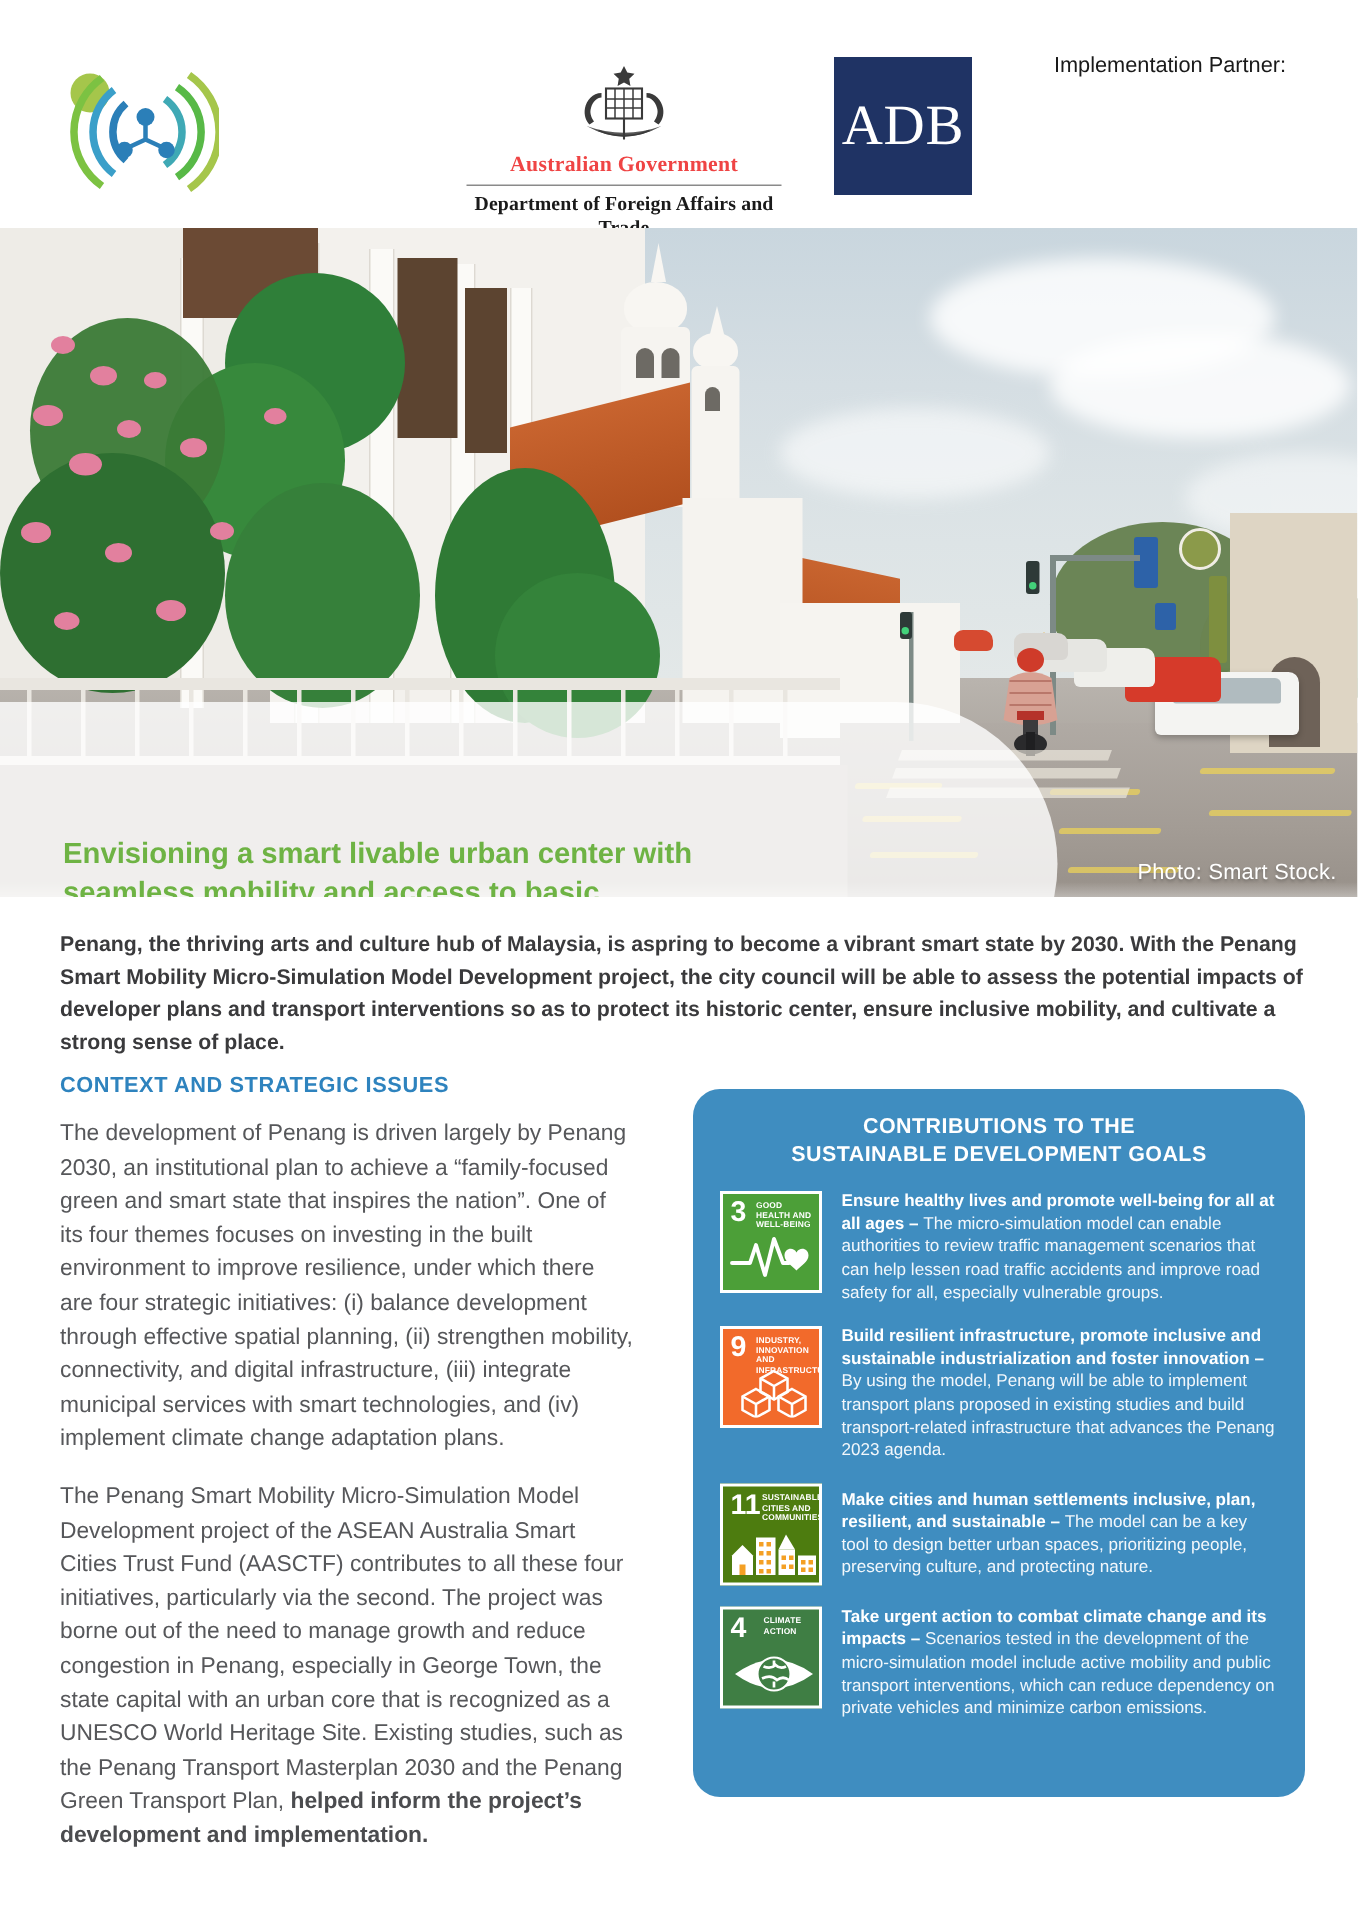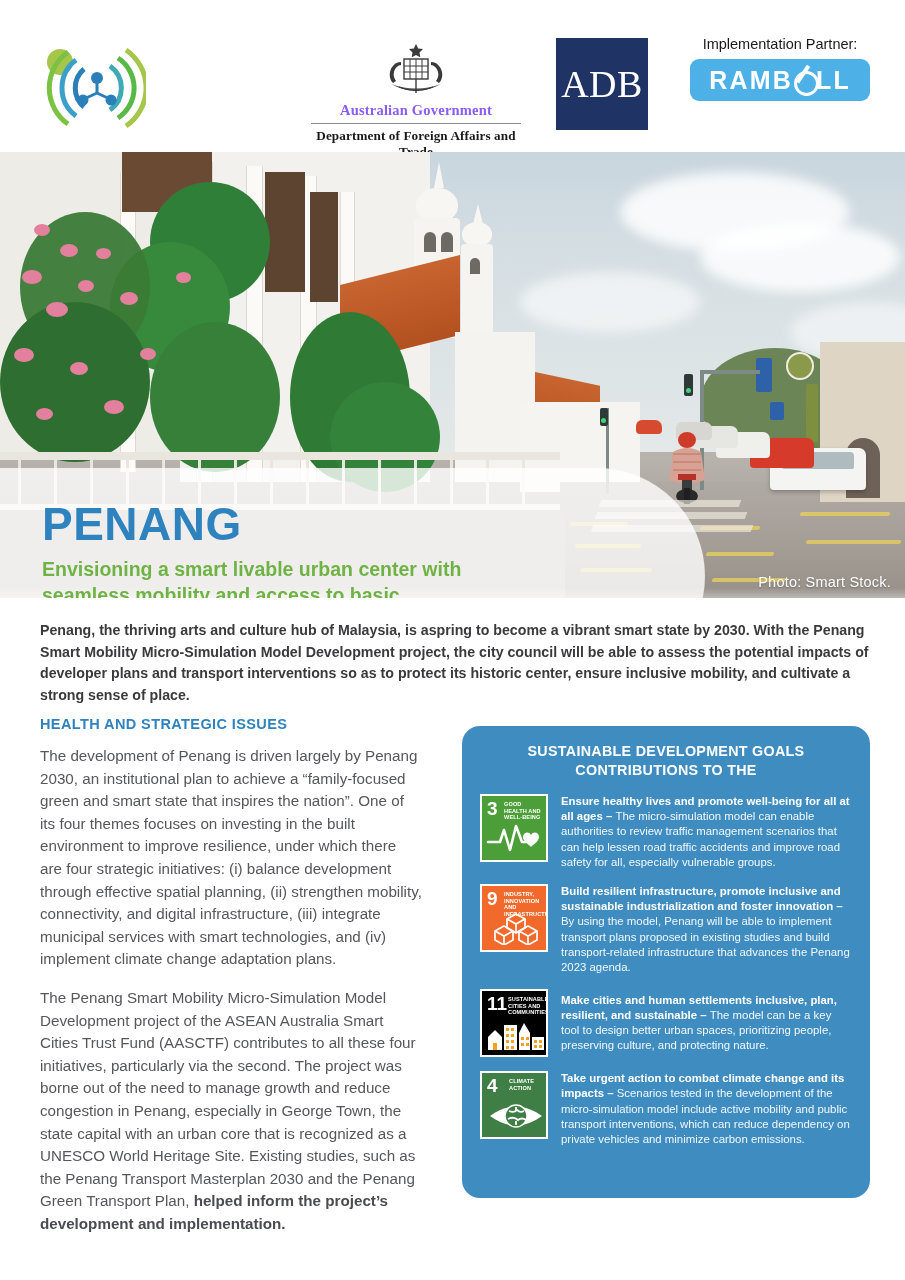--- a/index.html
+++ b/index.html
@@ -24,21 +24,21 @@
     font-family: "Liberation Sans", sans-serif;
   }
   .aasctf-text .sub {
     font-size: 9.5px; color: #231f20; margin-top: 4px; letter-spacing: .1px;
   }
 
   .logo-ausgov { position: absolute; left: 305px; top: 42px; width: 222px; text-align: center; }
   .crest { width: 100%; height: 56px; display: flex; justify-content: center; }
   .ausgov-t1 {
     font-family: "Liberation Serif", serif; font-weight: bold;
-    font-size: 14.5px; color: #8b5cf6; margin-top: 4px; letter-spacing: .2px;
+    font-size: 14.5px; color: #ef4444; margin-top: 4px; letter-spacing: .2px;
   }
   .ausgov-rule { height: 1px; background: #8a8a8a; margin: 4px 6px 4px 6px; }
   .ausgov-t2 {
     font-family: "Liberation Serif", serif; font-weight: bold;
     font-size: 13.2px; color: #1a1a1a; letter-spacing: .1px;
   }
 
   .logo-adb {
     position: absolute; left: 556px; top: 38px; width: 92px; height: 92px;
     background: #1f3364; display: flex; align-items: center; justify-content: center;
@@ -258,27 +258,20 @@
       <div class="ausgov-rule"></div>
       <div class="ausgov-t2">Department of Foreign Affairs and Trade</div>
     </div>
 
     <div class="logo-adb">
       <span>ADB</span>
     </div>
 
     <div class="logo-ramboll">
       <div class="ramboll-label">Implementation Partner:</div>
-      <div class="ramboll-box">
-        <div class="word">
-          <span>RAMB</span>
-            <span class="ramboll-o"></span>
-            <span>LL</span>
-        </div>
-      </div>
     </div>
   </div>
 
   <div class="hero">
     <div class="hero-photo">
       <div class="sky"></div>
       <div class="cloud" style="left:620px;top:20px;width:230px;height:80px;"></div>
       <div class="cloud" style="left:700px;top:70px;width:200px;height:70px;"></div>
       <div class="cloud" style="left:520px;top:120px;width:180px;height:60px;opacity:.7;"></div>
       <div class="cloud" style="left:790px;top:150px;width:160px;height:60px;opacity:.6;"></div>
@@ -400,37 +393,36 @@
       <div class="fence-bar" style="left:378px;top:300px;height:56px;"></div>
       <div class="fence-bar" style="left:414px;top:300px;height:56px;"></div>
       <div class="fence-bar" style="left:450px;top:300px;height:56px;"></div>
       <div class="fence-bar" style="left:486px;top:300px;height:56px;"></div>
       <div class="fence-bar" style="left:522px;top:300px;height:56px;"></div>
       <div style="position:absolute;left:0;top:358px;width:565px;height:88px;background:#b3aca4;"></div>
       <div class="hero-fade-bottom"></div>
     </div>
 
     <div class="hero-panel"></div>
-    <div class="hero-title">PENANG</div>
     <div class="hero-sub">Envisioning a smart livable urban center with seamless mobility and access to basic services through a transport micro-simulation model</div>
     <div class="photo-credit">Photo: Smart Stock.</div>
   </div>
 
   <div class="intro">Penang, the thriving arts and culture hub of Malaysia, is aspring to become a vibrant smart state by 2030. With the Penang Smart Mobility Micro-Simulation Model Development project, the city council will be able to assess the potential impacts of developer plans and transport interventions so as to protect its historic center, ensure inclusive mobility, and cultivate a strong sense of place.</div>
 
   <div class="col-left">
-    <div class="sec-head">HEALTH AND STRATEGIC ISSUES</div>
+    <div class="sec-head">CONTEXT AND STRATEGIC ISSUES</div>
     <div class="body-p">The development of Penang is driven largely by Penang 2030, an institutional plan to achieve a “family-focused green and smart state that inspires the nation”. One of its four themes focuses on investing in the built environment to improve resilience, under which there are four strategic initiatives: (i) balance development through effective spatial planning, (ii) strengthen mobility, connectivity, and digital infrastructure, (iii) integrate municipal services with smart technologies, and (iv) implement climate change adaptation plans.</div>
     <div class="body-p last"><span>The Penang Smart Mobility Micro-Simulation Model Development project of the ASEAN Australia Smart Cities Trust Fund (AASCTF) contributes to all these four initiatives, particularly via the second. The project was borne out of the need to manage growth and reduce congestion in Penang, especially in George Town, the state capital with an urban core that is recognized as a UNESCO World Heritage Site. Existing studies, such as the Penang Transport Masterplan 2030 and the Penang Green Transport Plan, </span><b>helped inform the project’s development and implementation.</b></div>
   </div>
 
   <div class="sdg-panel">
     <div class="sdg-title">
+      <div>CONTRIBUTIONS TO THE</div>
       <div>SUSTAINABLE DEVELOPMENT GOALS</div>
-      <div>CONTRIBUTIONS TO THE</div>
     </div>
 
     <div class="sdg-row">
       <div class="sdg-tile" style="background:#4c9f38;">
         <div class="sdg-num">3</div>
         <div class="sdg-label">GOOD HEALTH AND WELL-BEING</div>
         <div class="sdg-ico">
           <svg width="68" height="33" viewBox="0 0 68 33">
             <path d="M6 20 H18 L22 8 L28 28 L34 4 L40 20 H44" fill="none" stroke="#fff" stroke-width="2.6" stroke-linejoin="round" stroke-linecap="round"></path>
             <path d="M49 13 c-2-4-8-3-8 2 0 4 5 7 8 10 3-3 8-6 8-10 0-5-6-6-8-2z" fill="#fff"></path>
@@ -454,21 +446,21 @@
               <path d="M46 14 L55 19 L55 28 L46 33 L37 28 L37 19 Z"></path>
               <path d="M37 19 L46 24 L55 19 M46 24 L46 33"></path>
             </g>
           </svg>
         </div>
       </div>
       <div class="sdg-text"><b>Build resilient infrastructure, promote inclusive and sustainable industrialization and foster innovation – </b><span>By using the model, Penang will be able to implement transport plans proposed in existing studies and build transport-related infrastructure that advances the Penang 2023 agenda.</span></div>
     </div>
 
     <div class="sdg-row">
-      <div class="sdg-tile" style="background:#000000;">
+      <div class="sdg-tile" style="background:#4d7c0f;">
         <div class="sdg-num">11</div>
         <div class="sdg-label" style="left:26px;">SUSTAINABLE CITIES AND COMMUNITIES</div>
         <div class="sdg-ico">
           <svg width="68" height="33" viewBox="0 0 68 33">
             <g fill="#fff">
               <path d="M6 33 L6 20 L13 13 L20 20 L20 33 Z"></path>
               <rect x="11" y="26" width="4" height="7" fill="#f4a024"></rect>
               <rect x="22" y="8" width="13" height="25"></rect>
               <rect x="37" y="16" width="11" height="17"></rect>
               <rect x="50" y="20" width="12" height="13"></rect>

